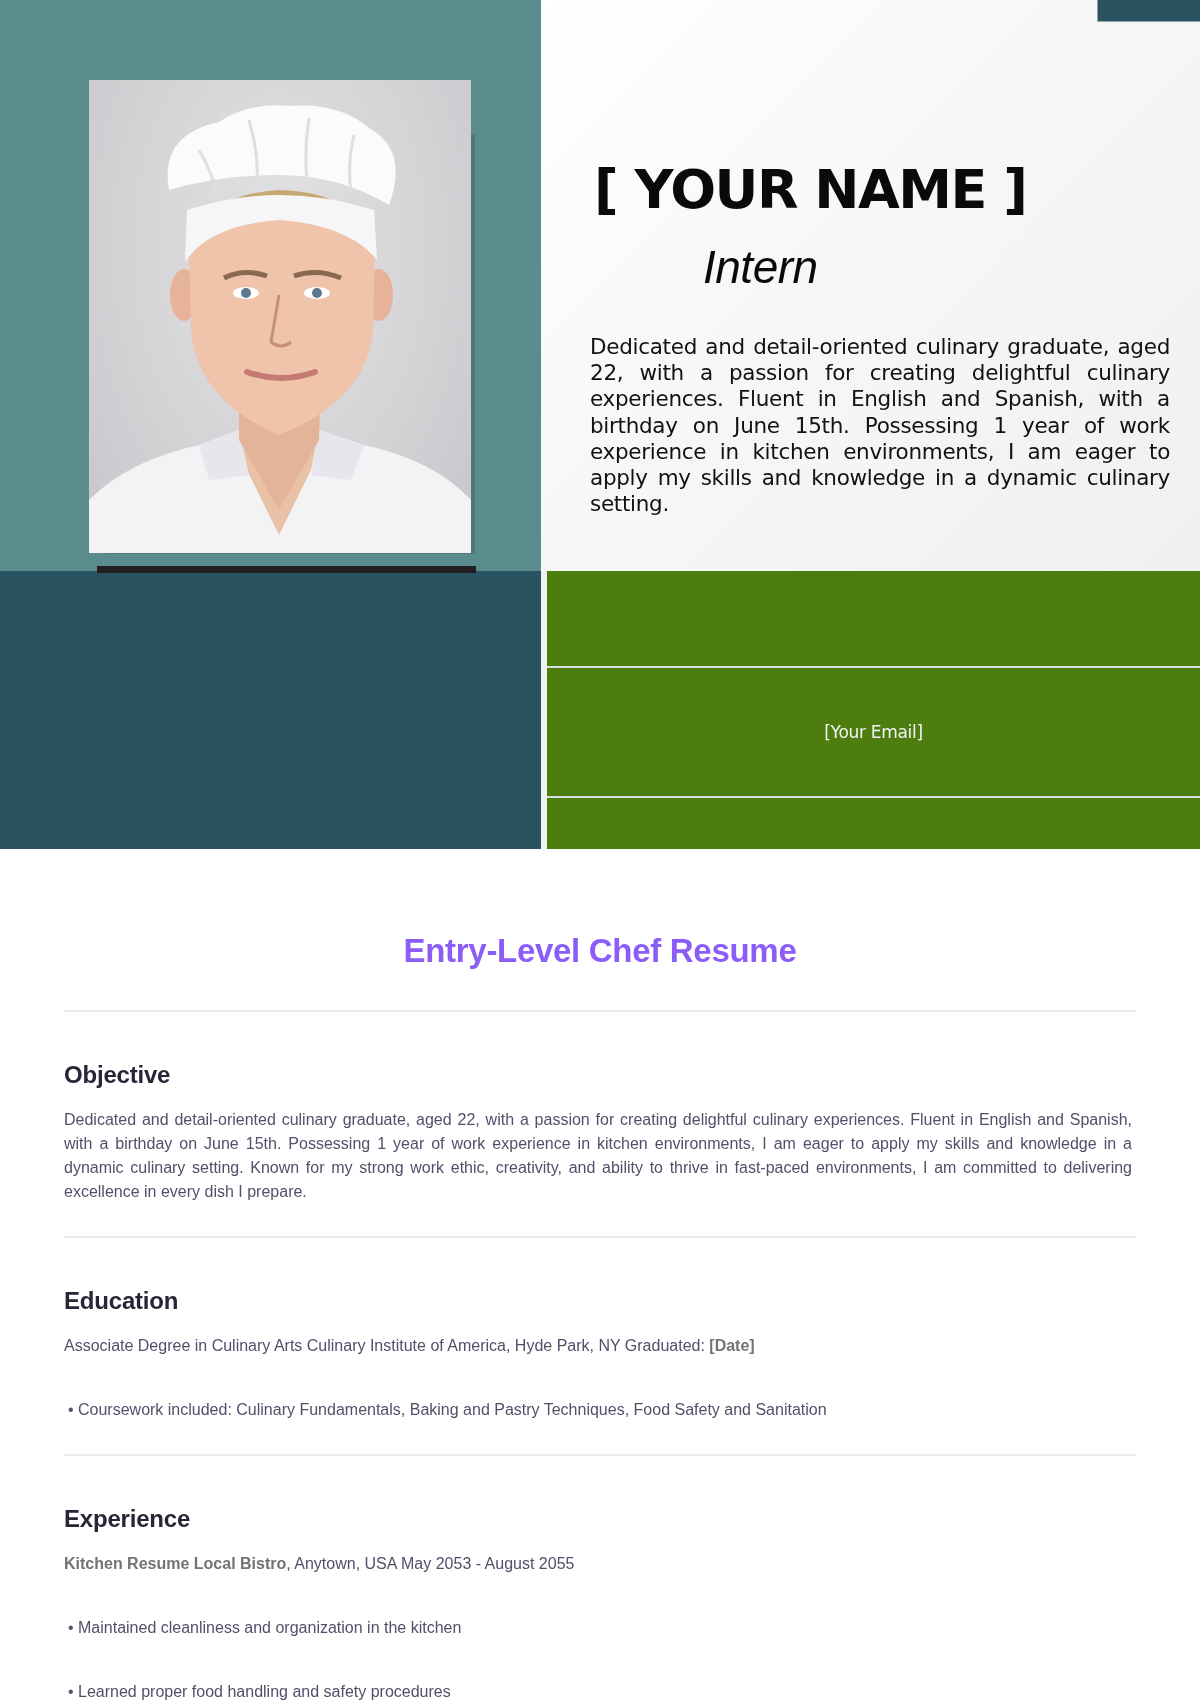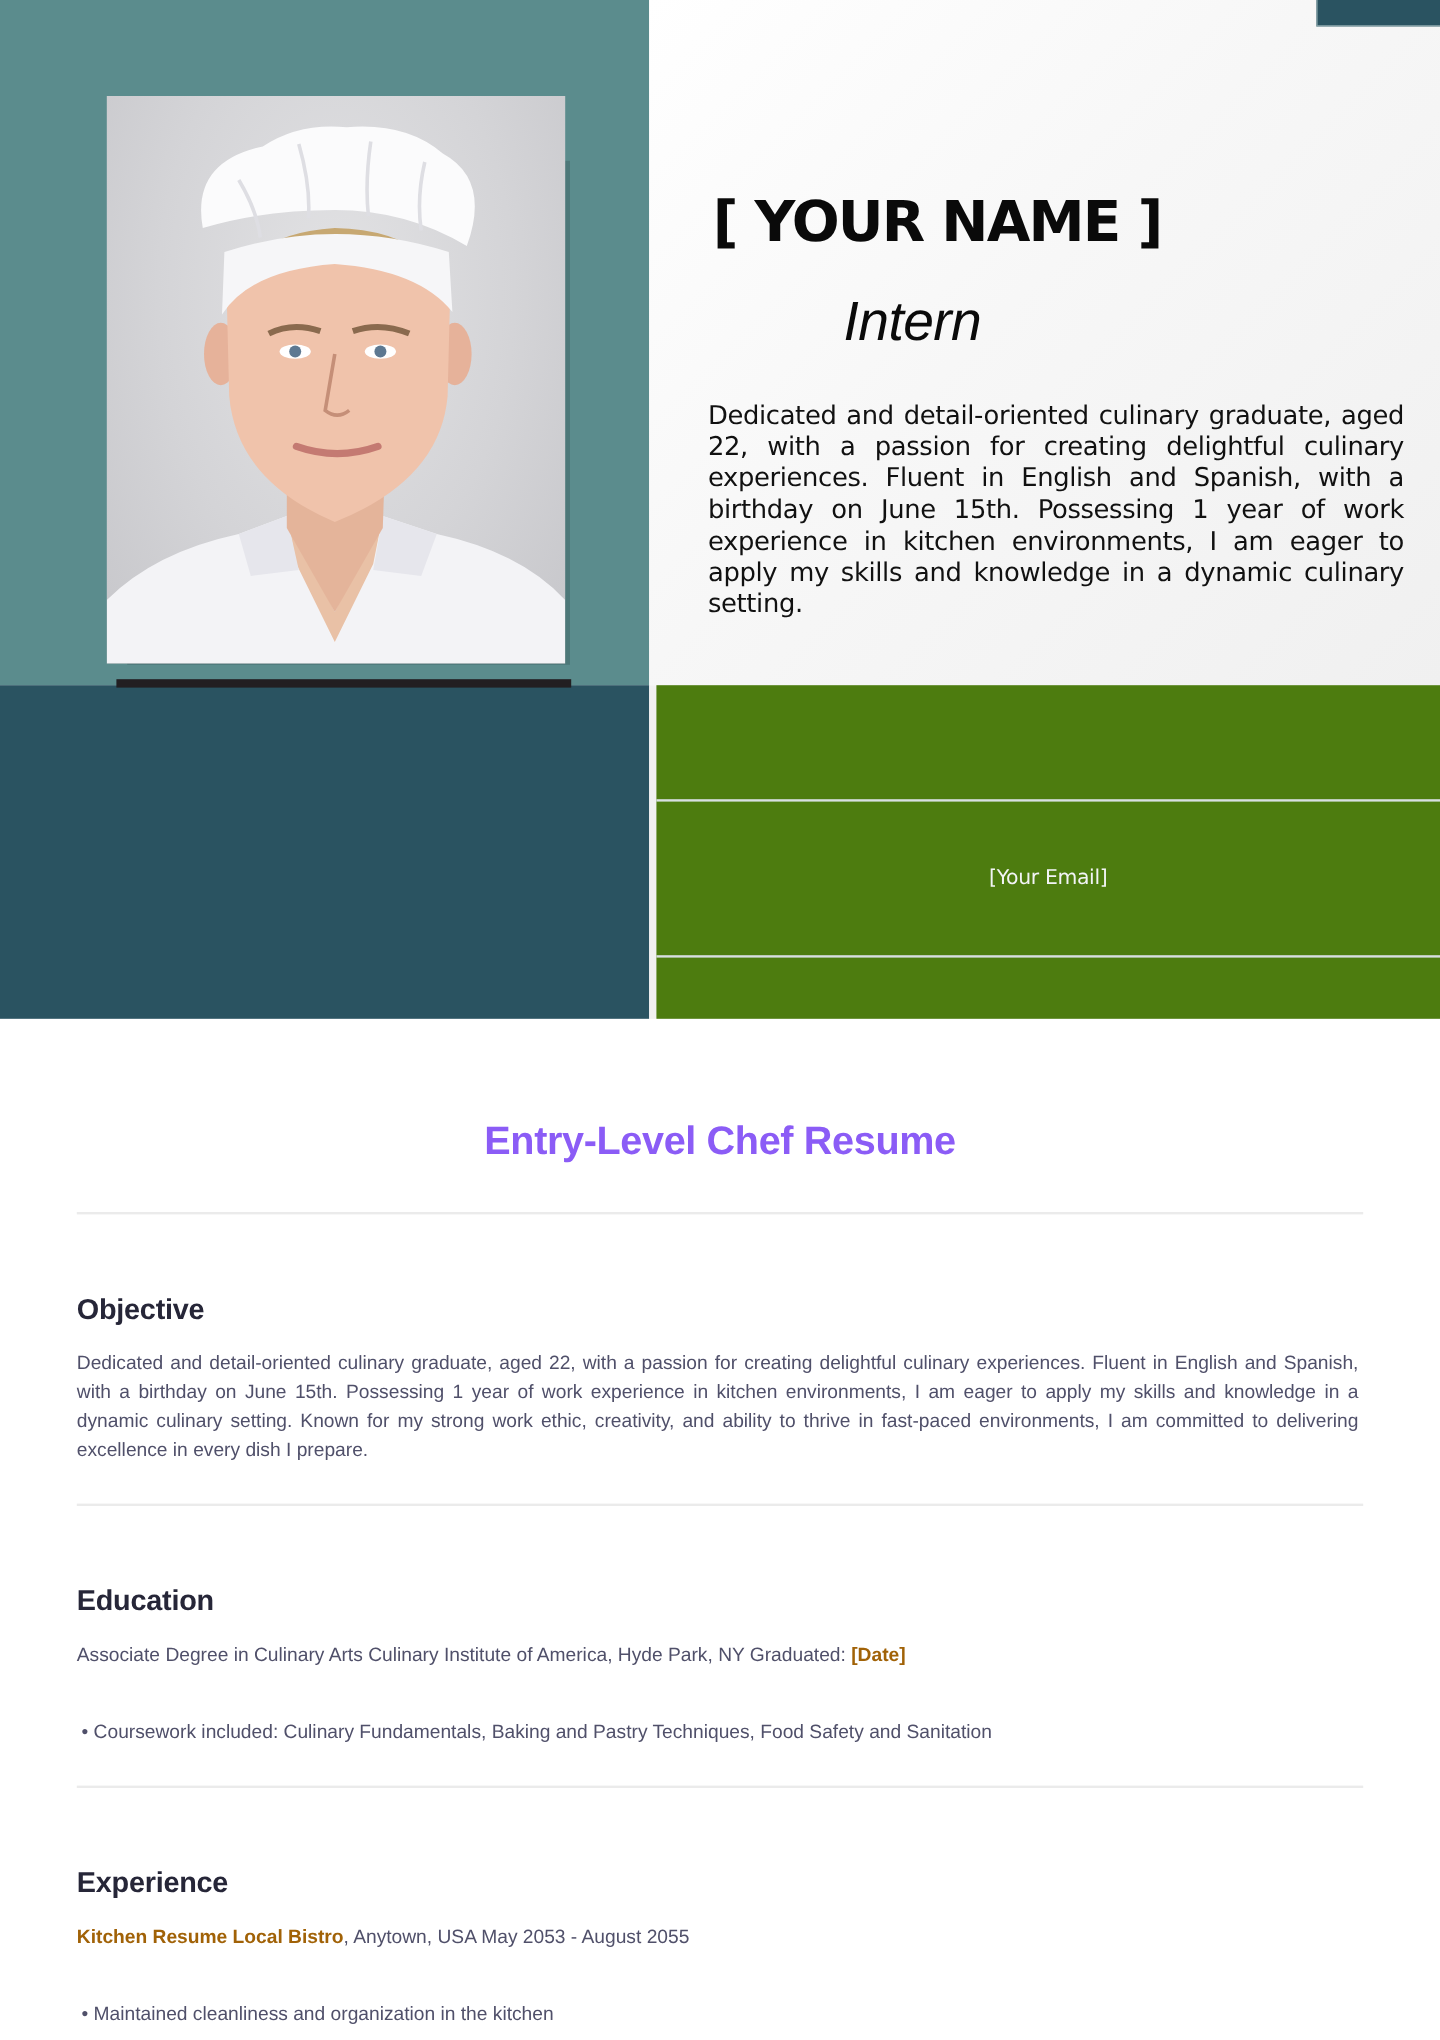--- a/index.html
+++ b/index.html
@@ -25,21 +25,21 @@
   .photo {
     position: absolute; left: 89px; top: 80px; width: 382px; height: 473px;
     background: radial-gradient(ellipse at 50% 35%, #e2e2e4 0%, #d4d4d7 55%, #c6c6ca 100%);
     overflow: hidden;
   }
   .photo svg { display: block; width: 100%; height: 100%; }
   .photo-bar { position: absolute; left: 97px; top: 566px; width: 379px; height: 7px; background: #221f22; }
 
   .name {
     position: absolute; left: 594px; top: 158px;
-    font-family: "DejaVu Sans", sans-serif; font-weight: bold; font-size: 47px;
+    font-family: "DejaVu Sans", sans-serif; font-weight: bold; font-size: 54px;
     letter-spacing: -1.5px; color: #0a0a0a; white-space: nowrap;
   }
   .role {
     position: absolute; left: 660px; top: 240px;
     font-family: Liberation Sans, sans-serif; font-style: italic; font-size: 46px;
     color: #0a0a0a; letter-spacing: -0.5px; margin-left: 43px;
   }
   .summary {
     position: absolute; left: 590px; top: 334px; width: 580px;
     font-family: "DejaVu Sans", sans-serif; font-size: 21.5px; line-height: 26.2px;
@@ -63,31 +63,31 @@
     text-align: center; margin-top: 82px;
     font-family: "Liberation Sans", sans-serif; font-weight: bold; font-size: 33px;
     color: #8b5cf6; letter-spacing: -0.3px; line-height: 40px;
   }
   .divider { width: 1072px; height: 2px; background: #ebebeb; }
   .divider.d0 { margin-top: 39px; }
 
   .section { padding-top: 48px; padding-bottom: 32px; }
   .section-title {
     font-family: "Liberation Sans", sans-serif; font-weight: bold; font-size: 24px;
-    color: #262638; line-height: 30px; margin-bottom: 18px; letter-spacing: -0.2px; margin-top: 17px;
+    color: #262638; line-height: 30px; margin-bottom: 18px; letter-spacing: -0.2px;
   }
   .para {
     font-family: "Liberation Sans", sans-serif; font-size: 16px; line-height: 24px;
     color: #50506a; text-align: justify; width: 1068px;
   }
   .line {
     font-family: "Liberation Sans", sans-serif; font-size: 16px; line-height: 24px;
     color: #50506a; white-space: nowrap;
   }
-  .line b { color: #a16207; text-align: center; }
+  .line b { color: #737373; text-align: center; }
   .bullet { margin-top: 40px; padding-left: 4px; }
   .bullet .dot { display: inline-block; width: 10px; }
 </style>
 </head>
 <body>
 
 <div class="page">
 
   <div class="header">
     <div class="left-top"></div>

